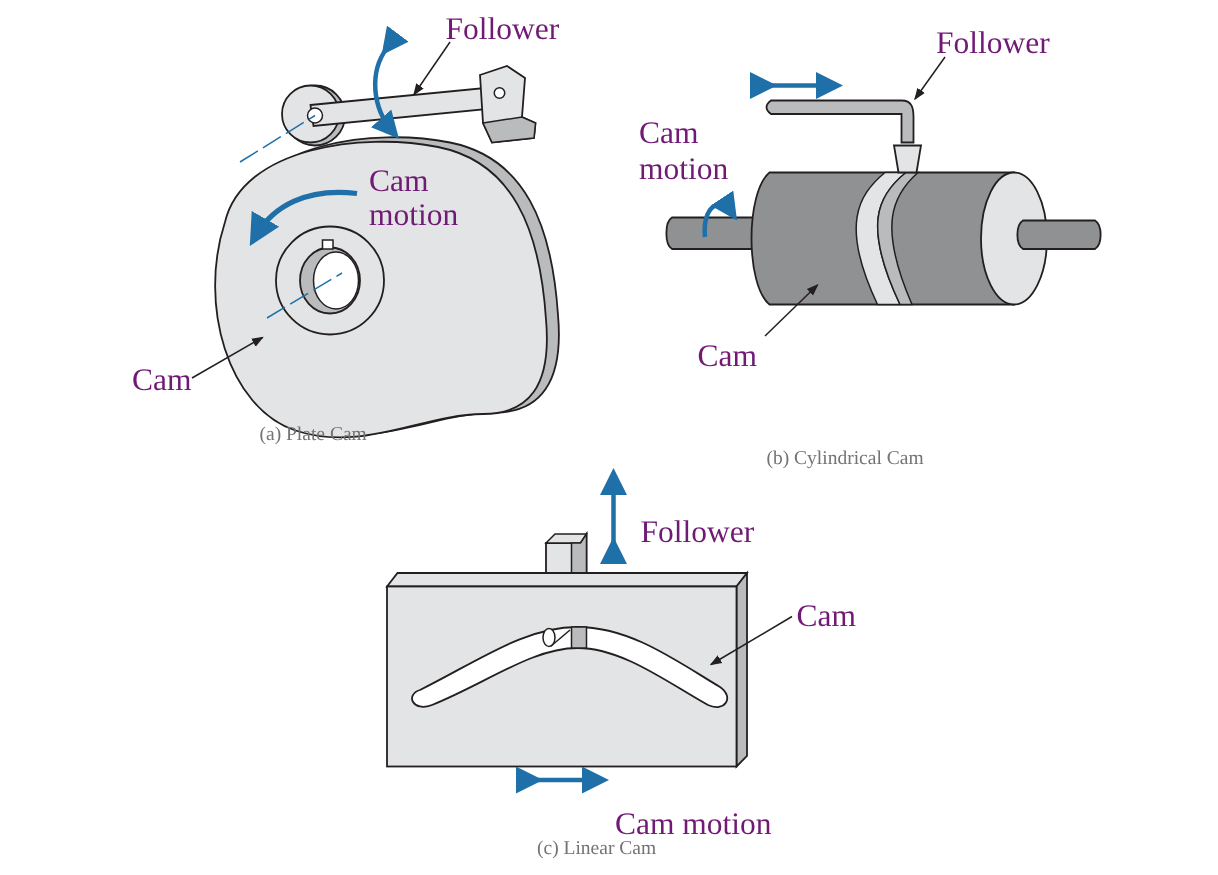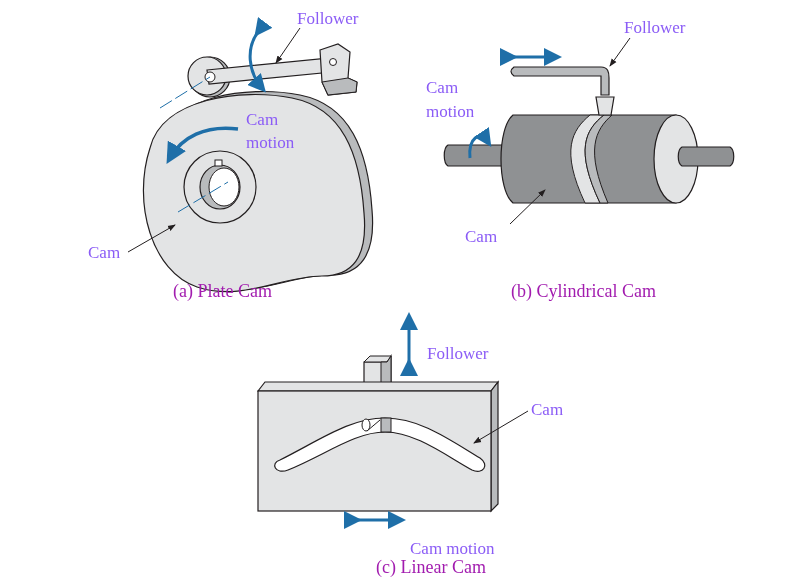--- a/index.html
+++ b/index.html
@@ -1,19 +1,19 @@
 <!DOCTYPE html>
 <html><head>
 <meta charset="utf-8">
 <style>
   html,body{margin:0;padding:0;background:#fff;}
   body{width:812px;height:583px;position:relative;overflow:hidden;font-family:"Liberation Serif","DejaVu Serif",serif;}
   svg{position:absolute;left:0;top:0;}
-  .lbl{position:absolute;font-size:17px;color:#8b5cf6;line-height:20px;white-space:nowrap;}
-  .cap{position:absolute;font-size:18px;color:#a21caf;white-space:nowrap;}
+  .lbl{position:absolute;font-size:21px;color:#701a75;line-height:20px;white-space:nowrap;}
+  .cap{position:absolute;font-size:13px;color:#737373;white-space:nowrap;}
 </style>
 </head>
 <body>
 
 <svg width="812" height="583" viewBox="0 0 812 583">
   <defs>
     <marker id="ah" markerWidth="8" markerHeight="8" refX="7" refY="4" orient="auto">
       <path d="M0,1 L8,4 L0,7 Z" fill="#231f20"></path>
     </marker>
     <marker id="bh" markerWidth="6" markerHeight="6" refX="4" refY="3" orient="auto">
@@ -99,18 +99,18 @@
 <div class="lbl" style="left:297px;top:9px;">Follower</div>
 <div class="lbl" style="left:246px;top:110px;">Cam</div>
 <div class="lbl" style="left:246px;top:133px;">motion</div>
 <div class="lbl" style="left:88px;top:243px;">Cam</div>
 <div class="cap" style="left:173px;top:281px;">(a) Plate Cam</div>
 
 <div class="lbl" style="left:624px;top:18px;">Follower</div>
 <div class="lbl" style="left:426px;top:78px;">Cam</div>
 <div class="lbl" style="left:426px;top:102px;">motion</div>
 <div class="lbl" style="left:465px;top:227px;">Cam</div>
-<div class="cap" style="left:511px;top:281px;">(b) Cylindrical Cam</div>
+<div class="cap" style="left:511px;top:297px;">(b) Cylindrical Cam</div>
 
 <div class="lbl" style="left:427px;top:344px;">Follower</div>
 <div class="lbl" style="left:531px;top:400px;">Cam</div>
 <div class="lbl" style="left:410px;top:539px;">Cam motion</div>
-<div class="cap" style="left:376px;top:557px;">(c) Linear Cam</div>
+<div class="cap" style="left:358px;top:557px;">(c) Linear Cam</div>
 
 </body></html>

